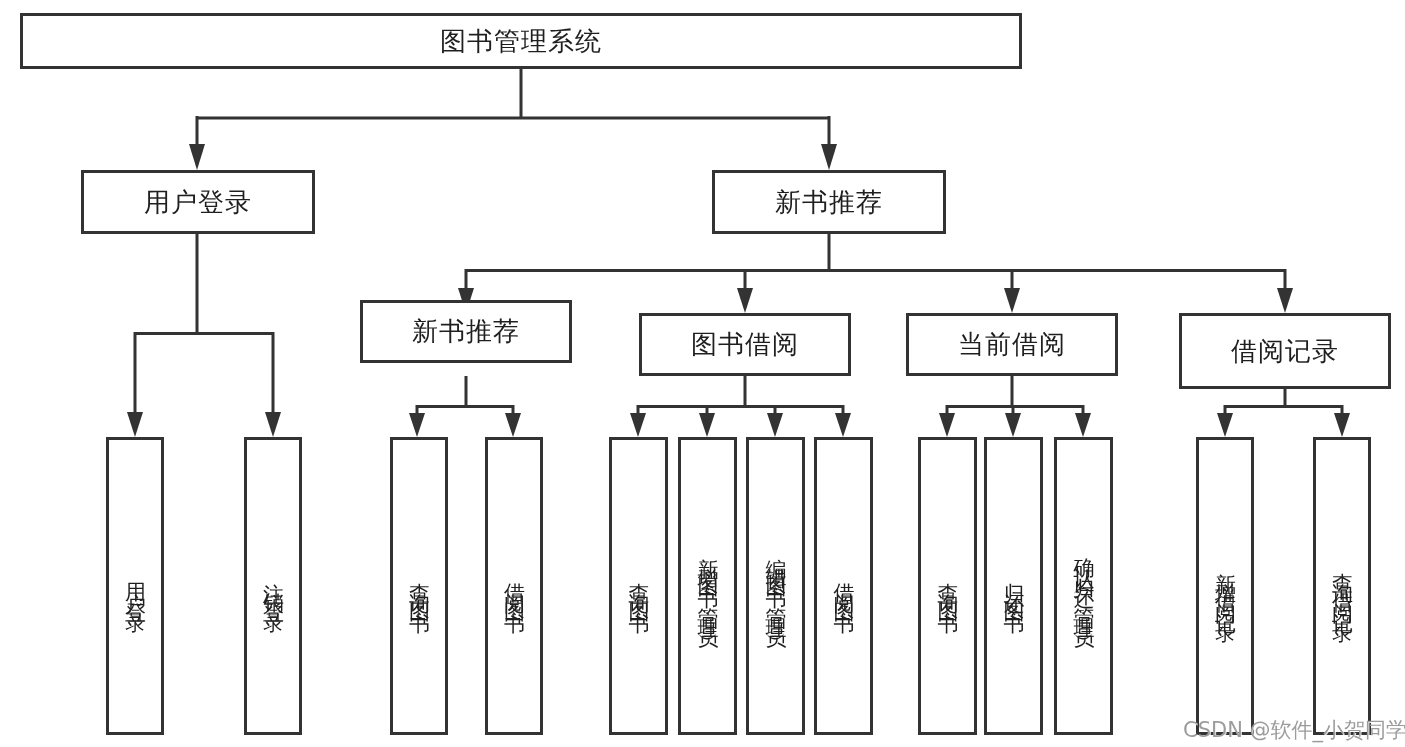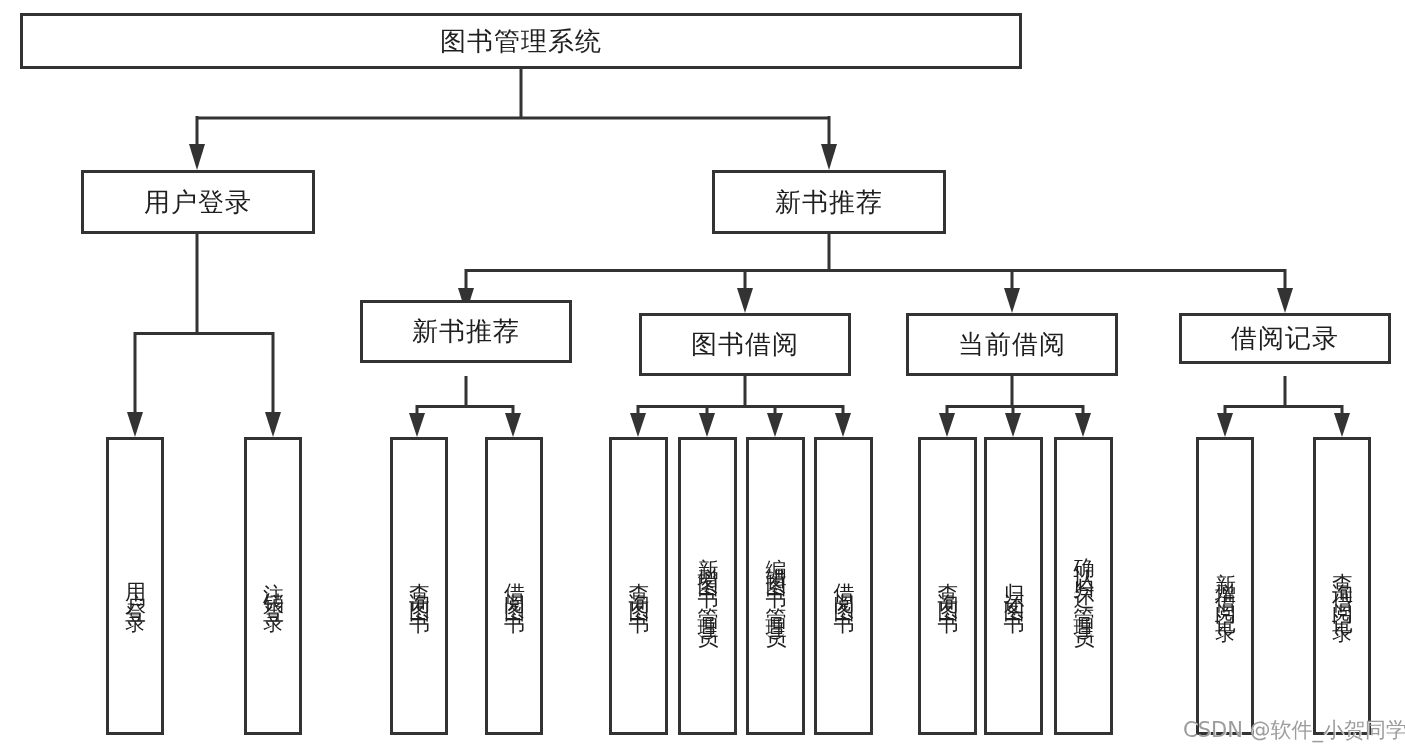--- a/index.html
+++ b/index.html
@@ -123,21 +123,21 @@
 
   <div class="box hbox" style="left:360px;top:300px;width:212px;height:63px">
     <span class="lbl">新书推荐</span>
   </div>
   <div class="box hbox" style="left:639px;top:313px;width:212px;height:63px">
     <span class="lbl">图书借阅</span>
   </div>
   <div class="box hbox" style="left:906px;top:313px;width:212px;height:63px">
     <span class="lbl">当前借阅</span>
   </div>
-  <div class="box hbox" style="left:1179px;top:313px;width:212px;height:51px">
+  <div class="box hbox" style="left:1179px;top:313px;width:212px;height:76px">
     <span class="lbl">借阅记录</span>
   </div>
 
   <div class="box leaf" style="left:106px;top:437px;width:58px;height:298px">
     <span class="lbl">用户登录</span>
   </div>
   <div class="box leaf" style="left:244px;top:437px;width:58px;height:298px">
     <span class="lbl">注销登录</span>
   </div>
 

